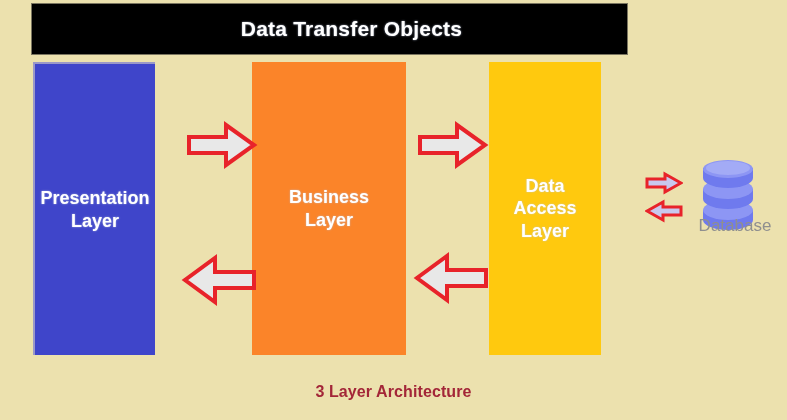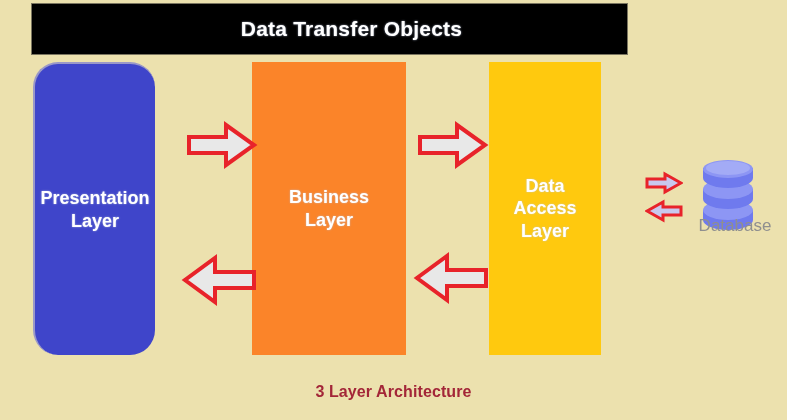--- a/index.html
+++ b/index.html
@@ -61,21 +61,20 @@
     line-height: 1.25;
     text-shadow: 0 0 2px rgba(190,200,225,0.8);
     padding: 0 6px;
   }
   #layer-presentation {
     left: 33px;
     width: 122px;
     background: #3f45ca;
     border-left: 2px solid #9a98c8;
     border-top: 2px solid #9a98c8;
-    border-radius: 25px;
   }
   #layer-business {
     left: 252px;
     width: 154px;
     background: #fb8429;
   }
   #layer-data-access {
     left: 489px;
     width: 112px;
     background: #ffc90e;

